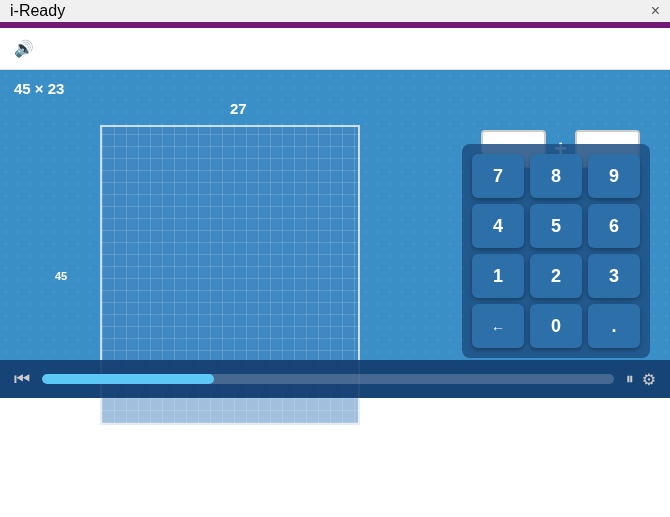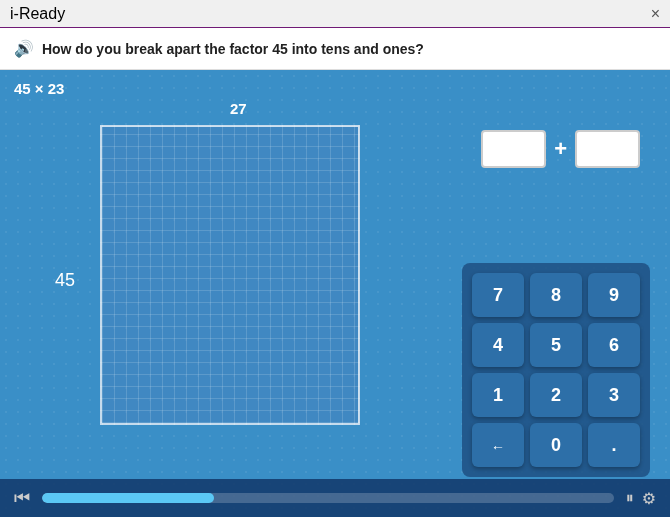--- a/index.html
+++ b/index.html
@@ -11,21 +11,21 @@
       font-family: Arial, sans-serif;
       background: #fff;
     }
 
     
     #title-bar {
       display: flex;
       align-items: center;
       justify-content: space-between;
       background: #f0f0f0;
-      border-bottom: 1px solid #701a75;
+      border-bottom: 6px solid #701a75;
       padding: 4px 10px;
       height: 28px;
     }
 
     
     #question-bar {
       background: #fff;
       padding: 8px 14px;
       display: flex;
       align-items: center;
@@ -40,21 +40,21 @@
     #question-text {
       font-size: 14px;
       font-weight: bold;
       color: #222;
     }
 
     
     #main-content {
       background: #3a8fc7;
       width: 670px;
-      height: 447px;
+      height: 328px;
       position: relative;
       background-image: radial-gradient(circle, rgba(255,255,255,0.07) 1px, transparent 1px);
       background-size: 12px 12px;
     }
 
     
     #factor-label {
       position: absolute;
       top: 10px;
       left: 14px;
@@ -72,22 +72,22 @@
       font-size: 15px;
       font-weight: bold;
     }
 
     
     #left-label {
       position: absolute;
       top: 200px;
       left: 55px;
       color: #fff;
-      font-size: 18px;
-      font-weight: normal;
+      font-size: 11px;
+      font-weight: bold;
     }
 
     
     #grid-box {
       position: absolute;
       top: 55px;
       left: 100px;
       width: 260px;
       height: 300px;
       border: 2px solid rgba(255,255,255,0.7);
@@ -203,21 +203,20 @@
 </head>
 <body>
 
 <div id="title-bar">
   <span id="brand">i-Ready</span>
   <span id="close-btn" style="cursor:pointer;font-size:16px;color:#555;">×</span>
 </div>
 
 <div id="question-bar">
   <span id="speaker-icon">🔊</span>
-  <span id="question-text">How do you break apart the factor 45 into tens and ones?</span>
 </div>
 
 <div id="main-content">
 
   <div id="factor-label">45 × 23</div>
   <div id="top-label">27</div>
   <div id="left-label">45</div>
 
   <div id="grid-box"></div>
 

